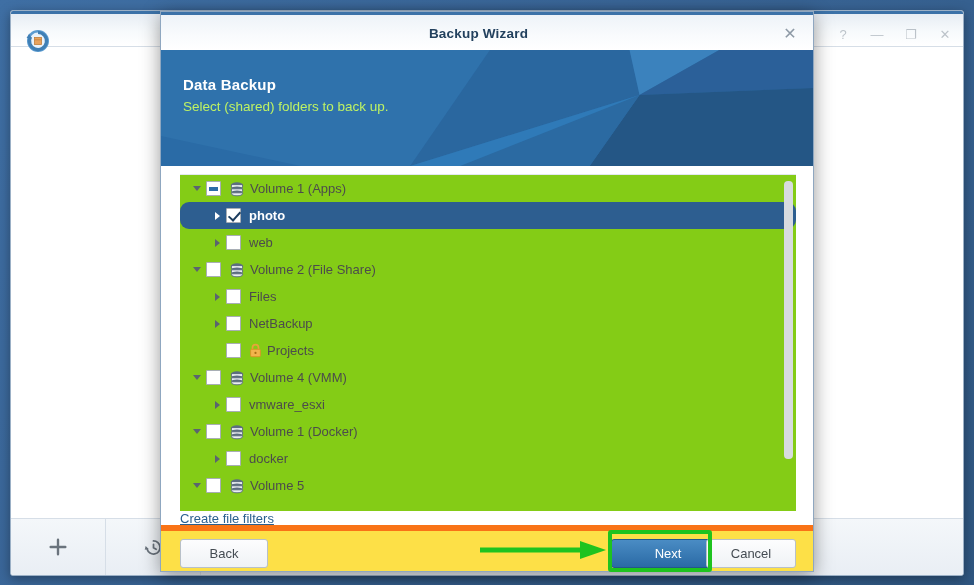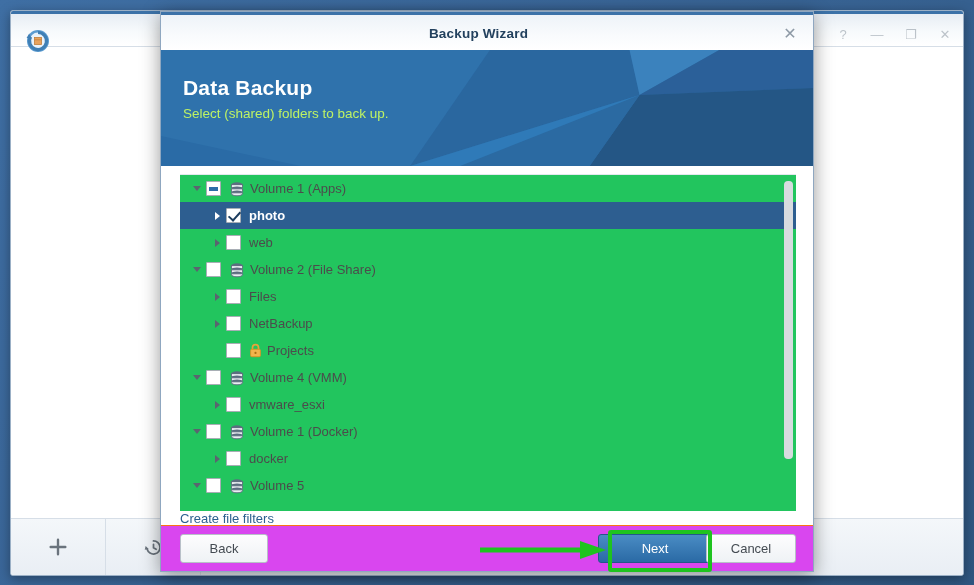--- a/index.html
+++ b/index.html
@@ -90,33 +90,33 @@
   
   #banner {
     position: relative;
     height: 116px;
     background: #2e6ca6;
     overflow: hidden;
   }
   #banner svg { position: absolute; inset: 0; width: 100%; height: 100%; }
   #banner-text { position: absolute; left: 22px; top: 26px; z-index: 3; }
   #banner-heading {
-    color: #ffffff; font-size: 21px; font-weight: bold;
+    color: #ffffff; font-size: 15px; font-weight: bold;
     letter-spacing: 0.2px; line-height: 1.15;
   }
   #banner-sub {
     color: #bef264; font-size: 13.5px; margin-top: 6px;
   }
 
   
   #tree-panel {
     position: absolute;
     left: 19px; top: 162px;
     width: 616px; height: 337px;
-    background: #22c55e;
+    background: #84cc16;
     border-top: 1px solid #e3e8ee;
     overflow: hidden;
   }
   #tree-list { position: relative; }
   .tree-row {
     position: relative;
     height: 27px;
     display: flex; align-items: center;
     padding-right: 30px;
     font-size: 13px;
@@ -167,21 +167,21 @@
     border: solid #1b3c5e;
     border-width: 0 2.4px 2.4px 0;
     transform: rotate(42deg);
   }
   .vol-icon { width: 16px; height: 16px; flex: 0 0 16px; margin-right: 5px; }
   .lock-icon { width: 13px; height: 15px; flex: 0 0 13px; margin-right: 5px; }
   .row-label { white-space: nowrap; }
 
   
   .ind-0 { padding-left: 8px; }
-  .ind-1 { padding-left: 28px; }
+  .ind-1 { padding-left: 28px; border-radius: 9px; }
 
   
   #tree-scrollbar {
     position: absolute; right: 3px; top: 6px;
     width: 9px; height: 320px;
     background: transparent;
     cursor: pointer;
   }
   #tree-scrollbar .thumb {
     position: absolute; left: 0; top: 0;
@@ -189,42 +189,42 @@
     background: #d7dbdf;
     border-radius: 4px;
   }
 
   
   #filters-link-wrap {
     position: absolute; left: 19px; top: 497px;
   }
   #filters-link {
     font-size: 13px; color: #2a5f8f;
-    cursor: pointer;
+    text-decoration: underline; cursor: pointer;
   }
 
   
   #dialog-footer {
     position: absolute; left: 0; right: 0; bottom: 0;
     height: 46px;
-    border-top: 1px solid #f97316;
-    background: #d946ef;
+    border-top: 6px solid #f97316;
+    background: #fde047;
   }
   .btn {
     position: absolute; top: 8px;
     height: 29px;
     border: 1px solid #b8c0c8;
     border-radius: 3px;
     background: linear-gradient(to bottom, #fdfdfe, #eff2f5);
     font-size: 13px; color: #444b52;
     display: flex; align-items: center; justify-content: center;
     cursor: pointer;
   }
   #btn-back  { left: 19px;  width: 88px; }
-  #btn-next  { left: 437px; width: 114px;
+  #btn-next  { left: 450px; width: 114px;
                background: linear-gradient(to bottom, #4a8cc4, #2a6aa5);
                border: 1px solid #23588b;
                color: #ffffff; }
   #btn-cancel{ left: 545px; width: 90px; }
 
   
   #annot-arrow {
     position: absolute; left: 480px; top: 540px;
     width: 130px; height: 20px;
     pointer-events: none; z-index: 40;

